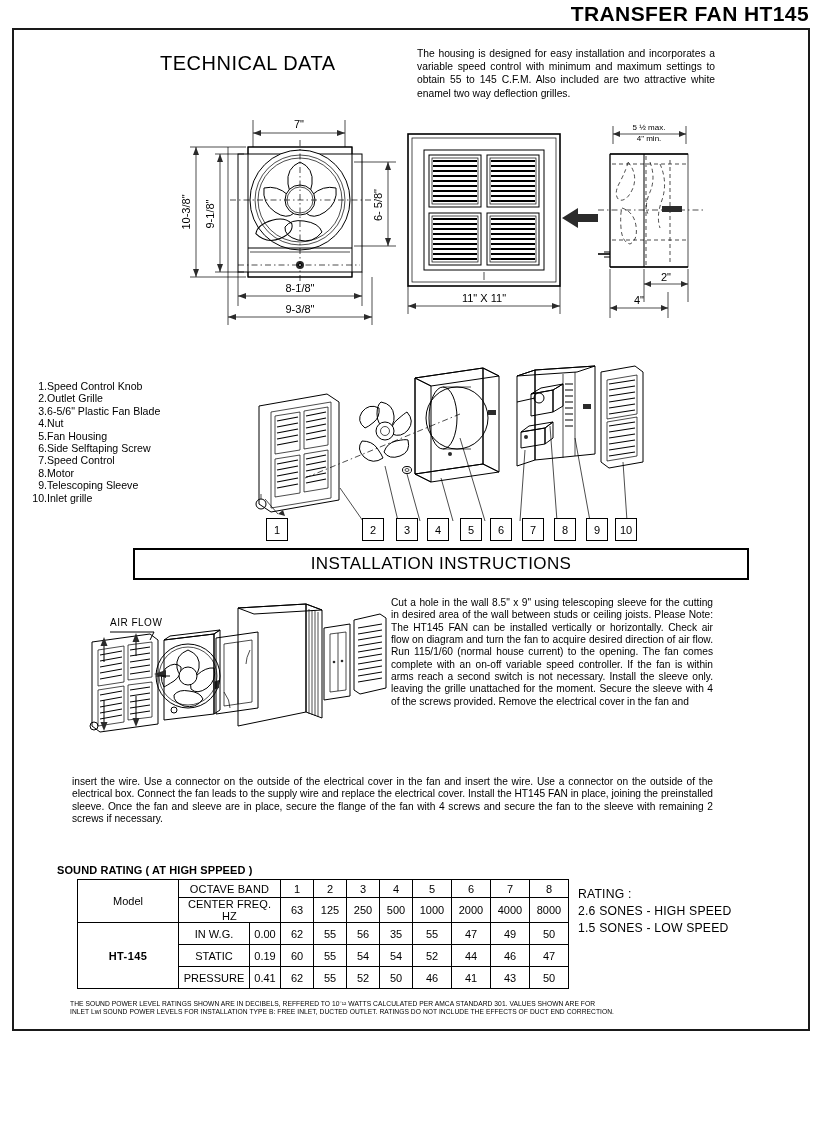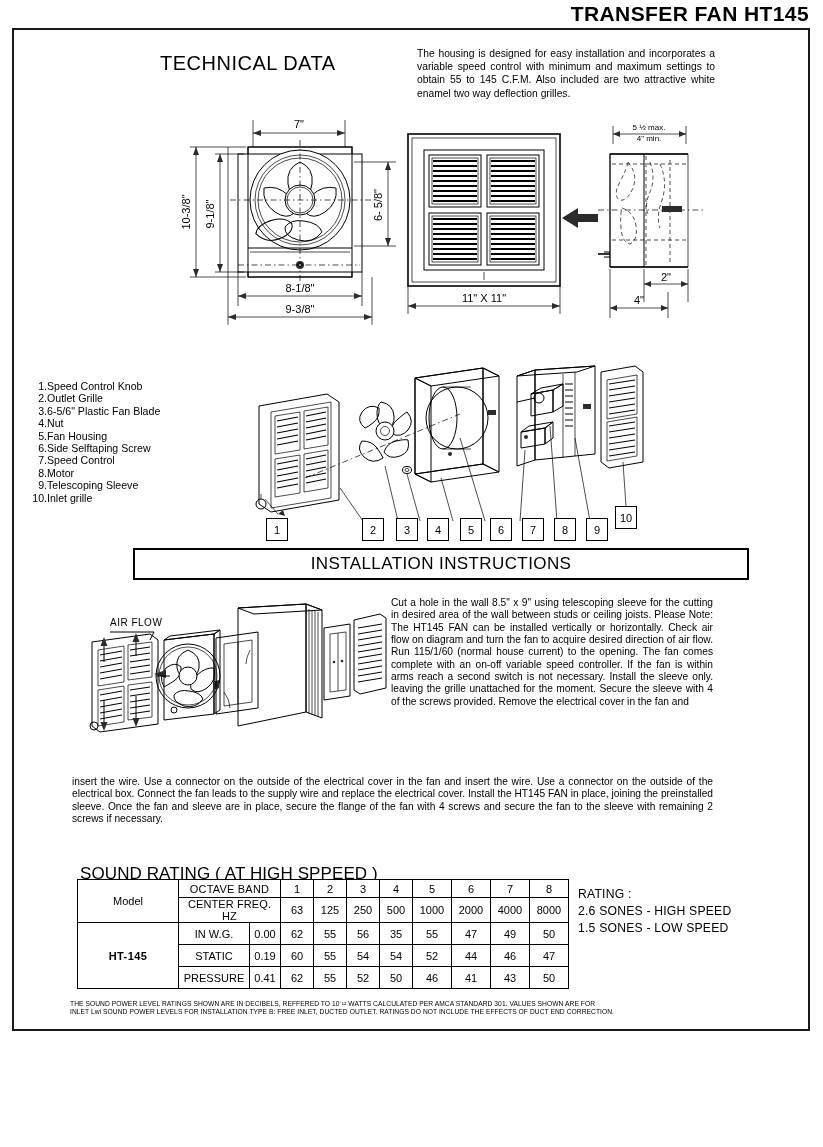--- a/index.html
+++ b/index.html
@@ -37,22 +37,22 @@
            font-size:11px;background:#fff;}
 
   
   #instr-right{position:absolute;left:391px;top:597px;width:322px;font-size:10.2px;
                line-height:12.35px;text-align:justify;}
   #instr-wide{position:absolute;left:72px;top:776px;width:641px;font-size:10.2px;
               line-height:12.35px;text-align:justify;}
   .lastline{text-align:left;}
 
   
-  #sound-rating-title{position:absolute;left:80px;top:864px;font-size:17px;
-                      font-weight:normal;letter-spacing:.1px;}
+  #sound-rating-title{position:absolute;left:57px;top:864px;font-size:11px;
+                      font-weight:bold;letter-spacing:.1px;}
   #sound-table{position:absolute;left:77px;top:879px;border-collapse:collapse;
                background:#fff;}
   #sound-table td,#sound-table th{border:1.1px solid #000;font-weight:normal;
                font-size:11px;text-align:center;padding:0;}
   .model-hdr{width:100px;height:36px;font-size:12.5px;}
   .model-cell{width:100px;font-size:13px;font-weight:bold !important;letter-spacing:.4px;}
   .band-label{width:82px;height:17px;font-size:9.3px;letter-spacing:.2px;}
   .freq-label{width:82px;height:19px;font-size:8.6px;letter-spacing:.1px;}
   .rowlabel{width:70px;height:21px;font-size:11.3px;text-align:left;padding-left:3px;}
   .wg{width:30px;text-align:left;padding-left:2px;font-size:11px;}
@@ -452,21 +452,21 @@
 
 <div class="callout" style="left:266px;top:518px;">1</div>
 <div class="callout" style="left:362px;top:518px;">2</div>
 <div class="callout" style="left:396px;top:518px;">3</div>
 <div class="callout" style="left:427px;top:518px;">4</div>
 <div class="callout" style="left:460px;top:518px;">5</div>
 <div class="callout" style="left:490px;top:518px;">6</div>
 <div class="callout" style="left:522px;top:518px;">7</div>
 <div class="callout" style="left:554px;top:518px;">8</div>
 <div class="callout" style="left:586px;top:518px;">9</div>
-<div class="callout" style="left:615px;top:506px;">10</div>
+<div class="callout" style="left:615px;top:518px;">10</div>
 
 <div id="install-banner">
   <span>INSTALLATION INSTRUCTIONS</span>
 </div>
 
 <svg id="install-view" style="left:88px;top:604px;" width="300" height="155" viewBox="0 0 300 155">
   <text class="lbl" x="22" y="22">AIR FLOW</text>
   <line class="ln" x1="22" y1="28" x2="66" y2="28"></line>
   <line class="ln" x1="66" y1="28" x2="62" y2="36"></line>
 

